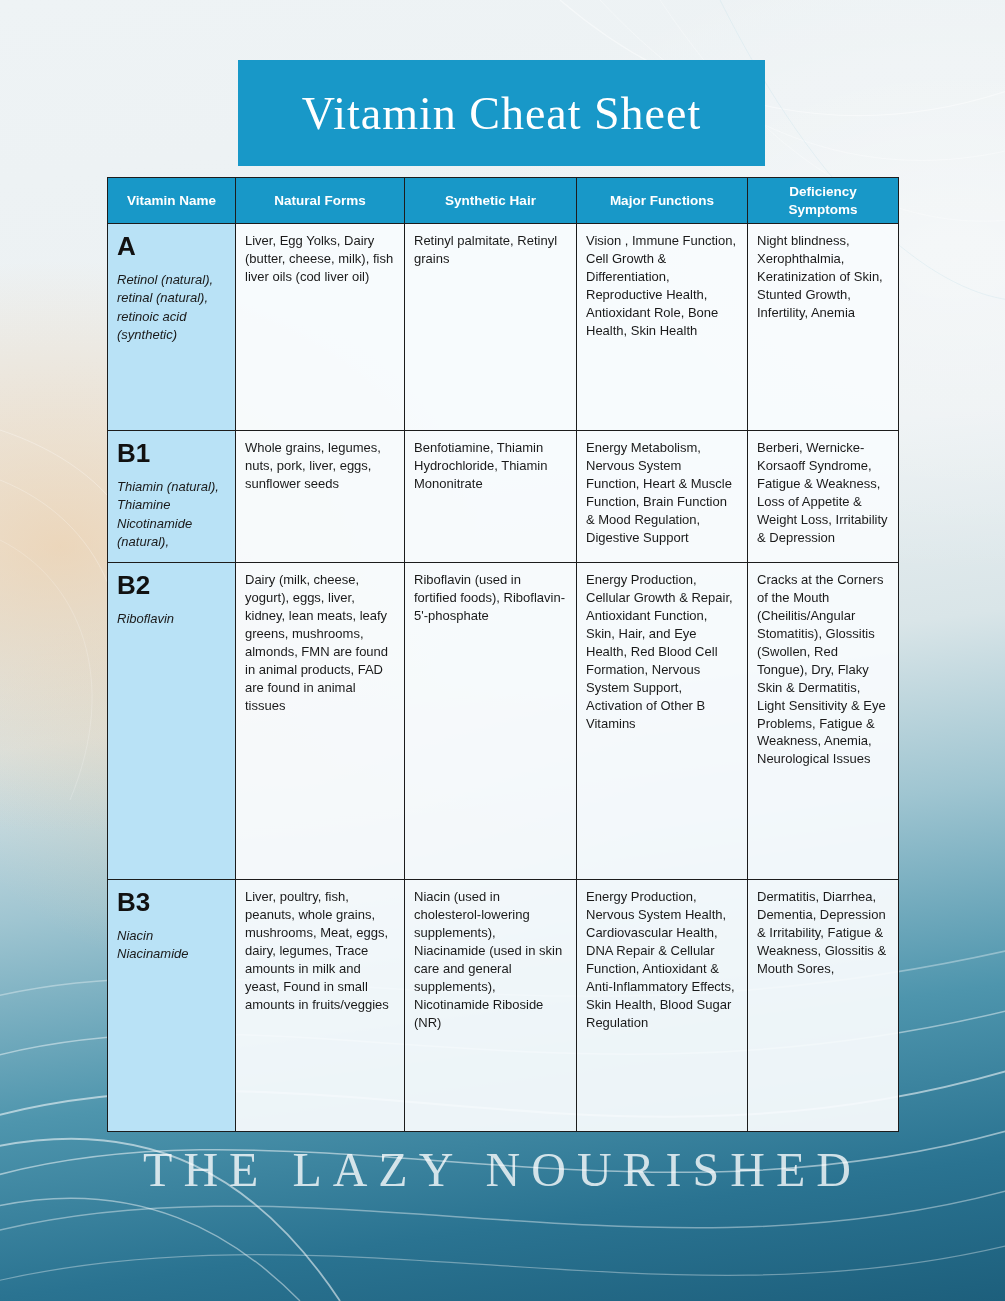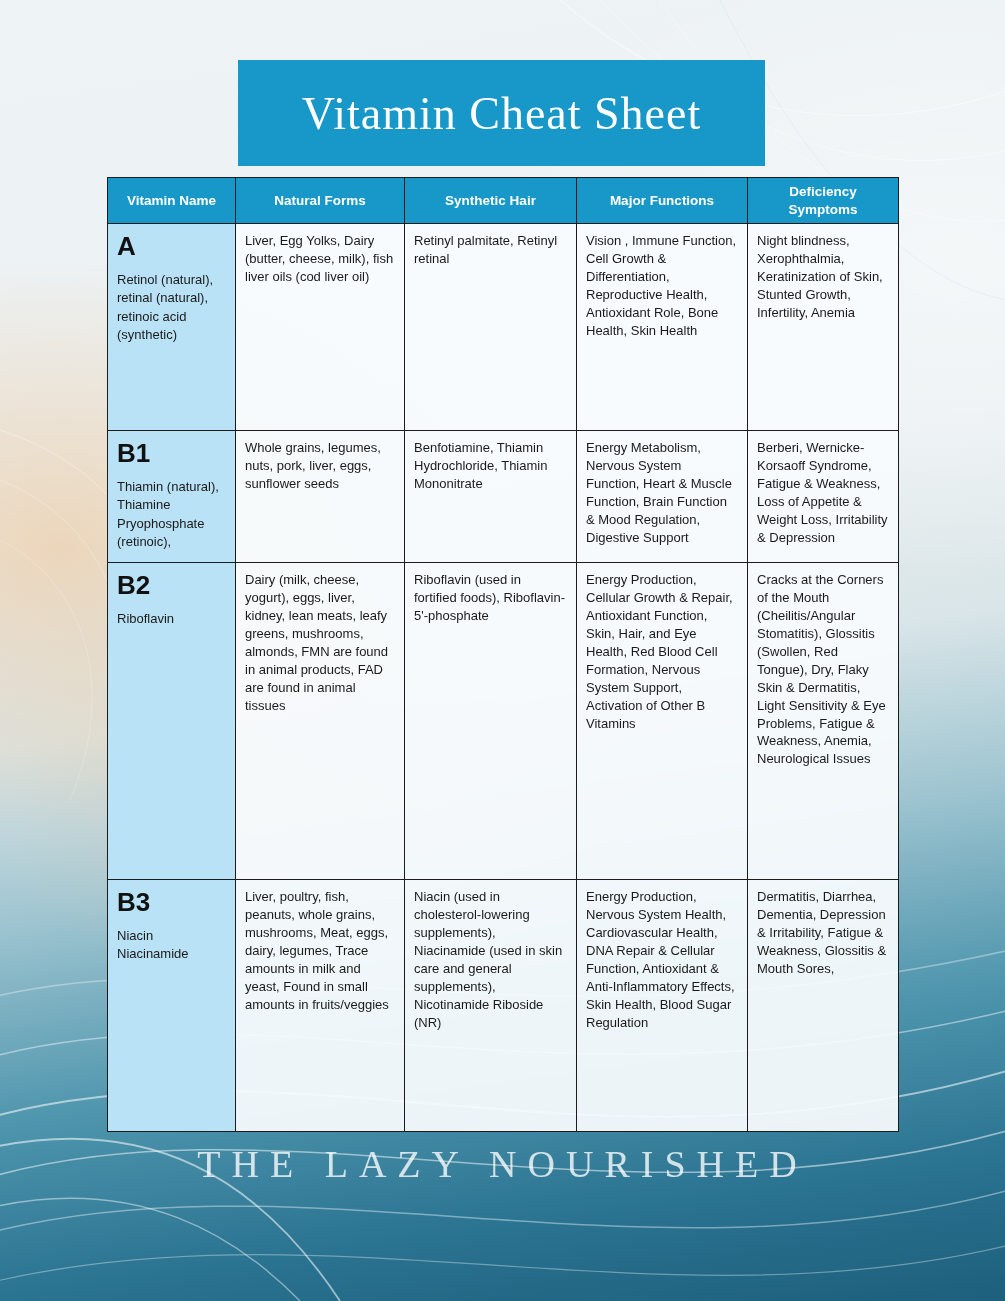--- a/index.html
+++ b/index.html
@@ -90,34 +90,35 @@
     font-size: 26px;
     font-weight: bold;
     color: #111111;
     line-height: 1.1;
     margin-bottom: 10px;
   }
   .vit-detail {
     font-size: 13px;
     line-height: 1.42;
     white-space: pre-line;
+    font-style: italic;
   }
   tr.row-a  { height: 207px; }
   tr.row-b1 { height: 132px; }
   tr.row-b2 { height: 317px; }
   tr.row-b3 { height: 252px; padding-left: 36px; }
 
   .footer-brand {
     position: absolute;
     left: 0;
     top: 1142px;
     width: 1005px;
     text-align: center;
     font-family: "Liberation Serif", serif;
-    font-size: 38px;
+    font-size: 48px;
     color: rgba(255, 255, 255, 0.78);
     letter-spacing: 11px;
     white-space: nowrap;
   }
 </style>
 </head>
 <body>
 
 <div class="page">
 
@@ -163,28 +164,28 @@
         <th>Deficiency Symptoms</th>
       </tr>
     </thead>
     <tbody>
       <tr class="row-a">
         <td class="name-cell">
           <div class="vit-letter">A</div>
           <div class="vit-detail">Retinol (natural), retinal (natural), retinoic acid (synthetic)</div>
         </td>
         <td>Liver, Egg Yolks, Dairy (butter, cheese, milk), fish liver oils (cod liver oil)</td>
-        <td>Retinyl palmitate, Retinyl retinal</td>
+        <td>Retinyl palmitate, Retinyl grains</td>
         <td>Vision , Immune Function, Cell Growth &amp; Differentiation, Reproductive Health, Antioxidant Role, Bone Health, Skin Health</td>
         <td>Night blindness, Xerophthalmia, Keratinization of Skin, Stunted Growth, Infertility, Anemia</td>
       </tr>
       <tr class="row-b1">
         <td class="name-cell">
           <div class="vit-letter">B1</div>
-          <div class="vit-detail">Thiamin (natural), Thiamine Pryophosphate (retinoic),</div>
+          <div class="vit-detail">Thiamin (natural), Thiamine Nicotinamide (natural),</div>
         </td>
         <td>Whole grains, legumes, nuts, pork, liver, eggs, sunflower seeds</td>
         <td>Benfotiamine, Thiamin Hydrochloride, Thiamin Mononitrate</td>
         <td>Energy Metabolism, Nervous System Function, Heart &amp; Muscle Function, Brain Function &amp; Mood Regulation, Digestive Support</td>
         <td>Berberi, Wernicke-Korsaoff Syndrome, Fatigue &amp; Weakness, Loss of Appetite &amp; Weight Loss, Irritability &amp; Depression</td>
       </tr>
       <tr class="row-b2">
         <td class="name-cell">
           <div class="vit-letter">B2</div>
           <div class="vit-detail">Riboflavin</div>

